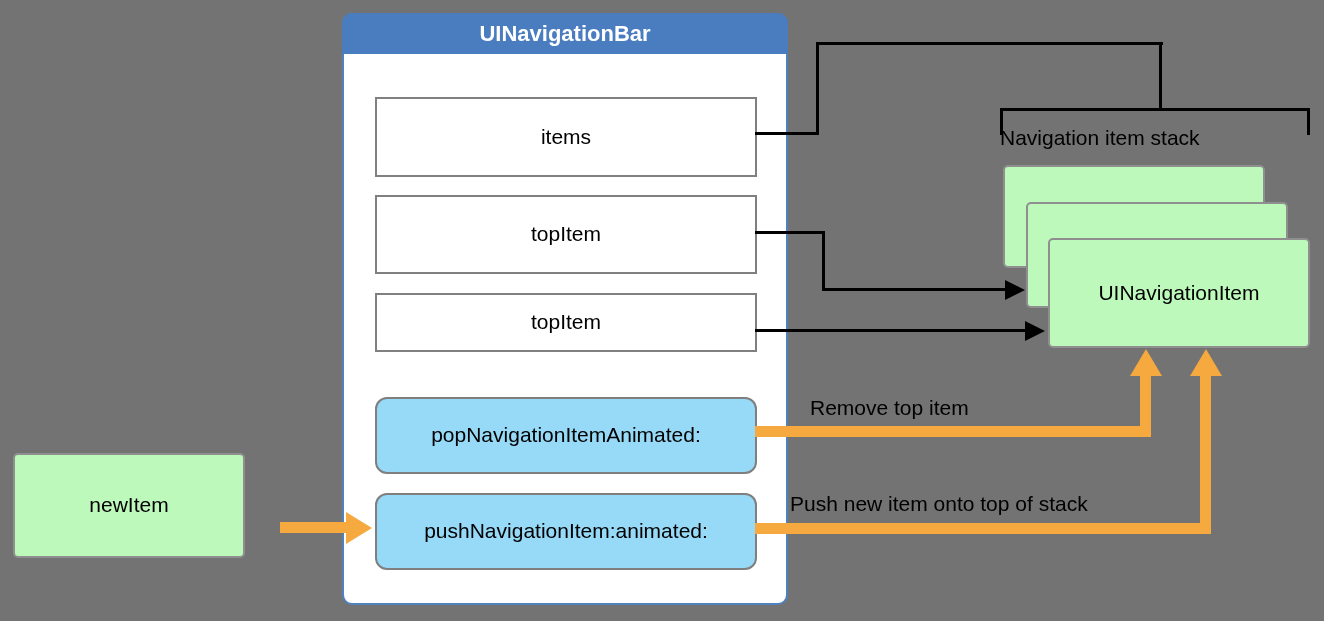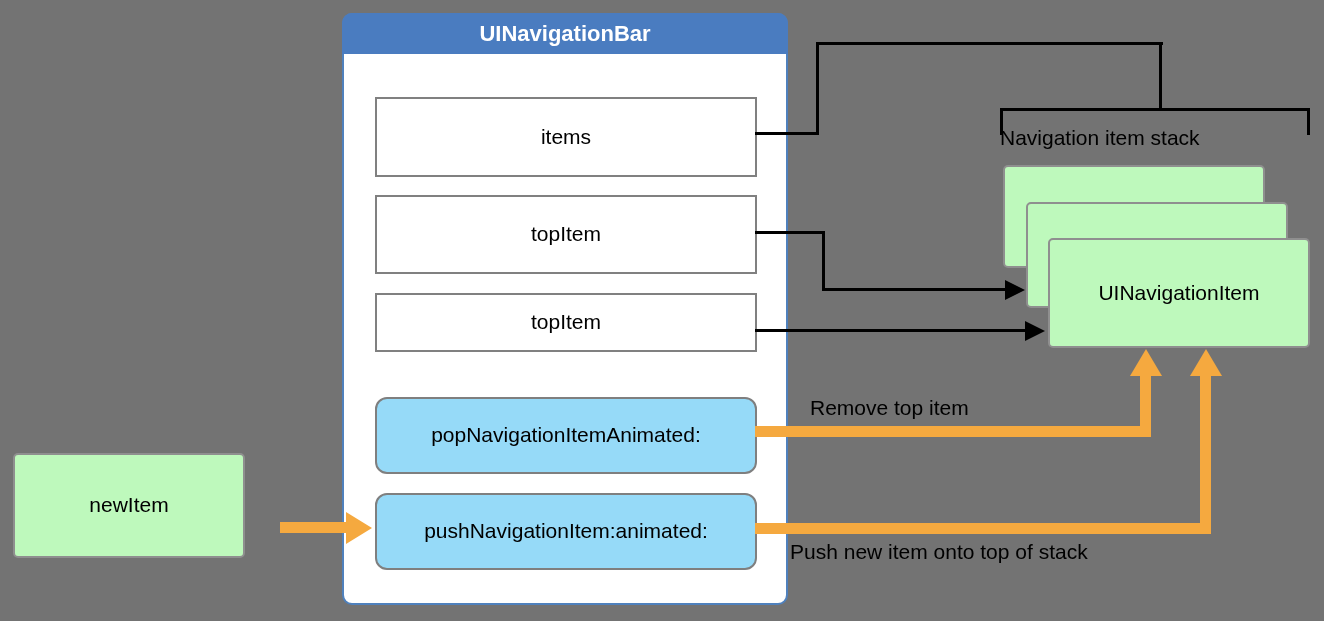--- a/index.html
+++ b/index.html
@@ -93,18 +93,18 @@
   <div class="tri tri-right-black" style="left:1025px; top:321px;"></div>
 
   <div class="oline" style="left:755px;  top:426px; width:396px; height:11px;"></div>
   <div class="oline" style="left:1140px; top:375px; width:11px;  height:62px;"></div>
   <div class="tri tri-up-orange" style="left:1130px; top:349px;"></div>
   <div class="lbl" style="left:810px; top:396px; width:280px;">Remove top item</div>
 
   <div class="oline" style="left:755px;  top:523px; width:456px; height:11px;"></div>
   <div class="oline" style="left:1200px; top:375px; width:11px;  height:159px;"></div>
   <div class="tri tri-up-orange" style="left:1190px; top:349px;"></div>
-  <div class="lbl" style="left:790px; top:492px; width:360px;margin-top:48px;">Push new item onto top of stack</div>
+  <div class="lbl" style="left:790px; top:492px; width:360px;">Push new item onto top of stack</div>
 
   <div class="oline" style="left:280px; top:522px; width:66px; height:11px;"></div>
   <div class="tri tri-right-orange" style="left:346px; top:512px;"></div>
 
 </div>
 
 </body></html>

